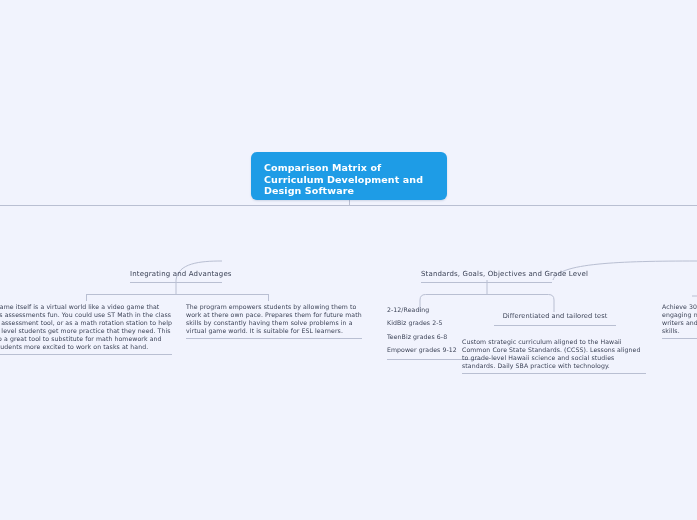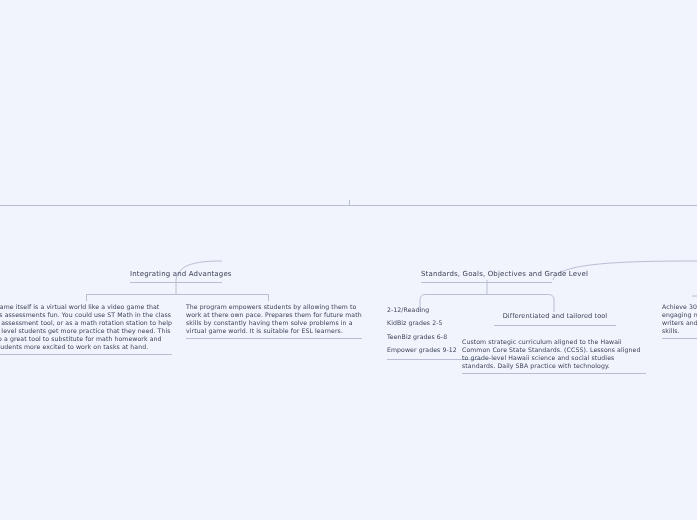--- a/index.html
+++ b/index.html
@@ -171,20 +171,23 @@
 
       <line x1="487" y1="280" x2="487" y2="294"></line>
 
       <path d="M 420,312 L 420,300 Q 420,294.5 425.5,294.5
                L 548.5,294.5 Q 554,294.5 554,300 L 554,312"></path>
 
       <path d="M 697,296 L 692,296"></path>
     </g>
   </svg>
 
+  <div class="root-node">
+    <span class="root-title">Comparison Matrix of Curriculum Development and Design Software</span>
+  </div>
 
   <div class="branch-node" id="branch-integrating">
     <span class="branch-label">Integrating and Advantages</span>
   </div>
 
   <div class="branch-node" id="branch-standards">
     <span class="branch-label">Standards, Goals, Objectives and Grade Level</span>
   </div>
 
   <div class="leaf-node" id="leaf-stmath">
@@ -196,21 +199,21 @@
   </div>
 
   <div class="leaf-node" id="leaf-grades">
     <span class="grade-line">2-12/Reading</span>
     <span class="grade-line">KidBiz grades 2-5</span>
     <span class="grade-line">TeenBiz grades 6-8</span>
     <span class="grade-line">Empower grades 9-12</span>
   </div>
 
   <div class="leaf-node" id="leaf-differentiated">
-    <span class="leaf-text">Differentiated and tailored tool</span>
+    <span class="leaf-text">Differentiated and tailored test</span>
   </div>
 
   <div class="leaf-node" id="leaf-hawaii">
     <p class="leaf-text">Custom strategic curriculum aligned to the Hawaii Common Core State Standards. (CCSS). Lessons aligned to grade-level Hawaii science and social studies standards. Daily SBA practice with technology.</p>
   </div>
 
   <div class="leaf-node" id="leaf-achieve">
     <p class="leaf-text">Achieve 3000 uses adaptive content engaging nonfiction for struggling writers and empowers advanced skills.</p>
   </div>
 

